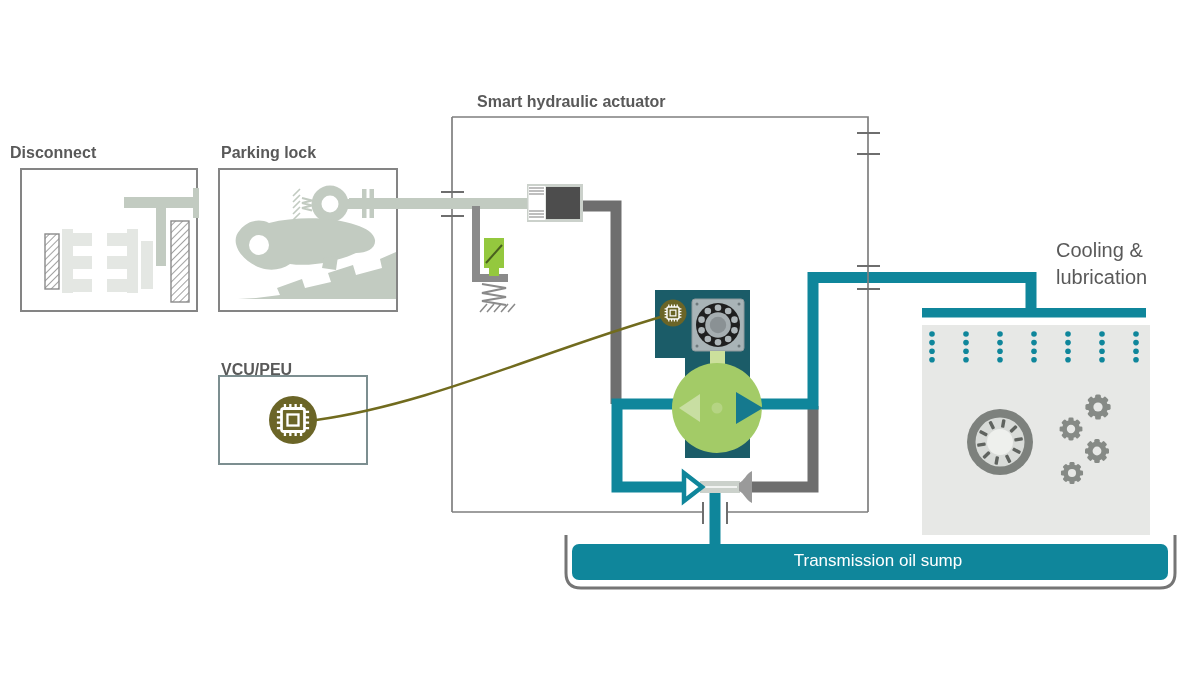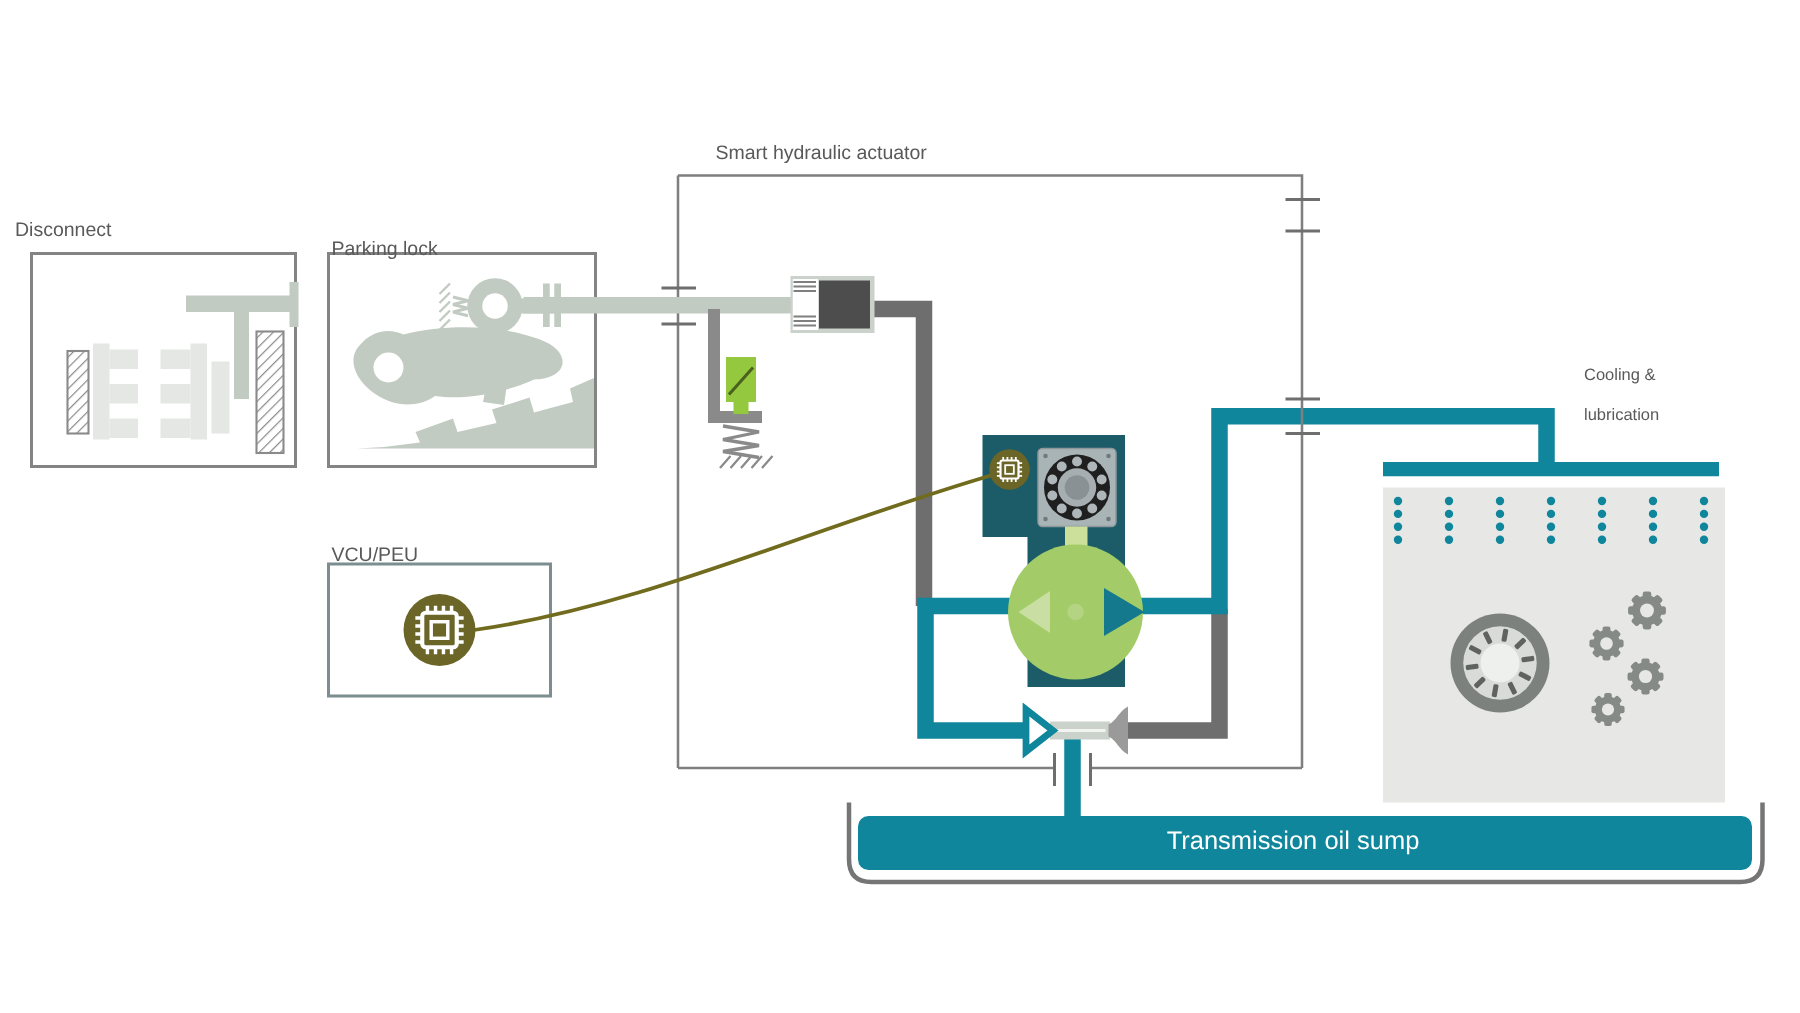--- a/index.html
+++ b/index.html
@@ -1,19 +1,19 @@
 <!DOCTYPE html>
 <html style="--teal: #0F869B; --dark-teal: #1B5C68; --pump-green: #A3CB67; --pump-green-light: #C8DEA2; --pump-stem-green: #CCE09C; --valve-green: #94C83E; --olive: #6B6527; --wire-olive: #716B1E; --pipe-gray: #6E6E6E; --icon-gray: #C2CBC1; --icon-gray-light: #E4E7E3; --box-border: #7F7F7F; --label-text: #595959; --panel-gray: #E7E8E6; --gear-gray: #868A86; --sump-pan-gray: #757575; --piston-dark: #4D4D4D; --sump-text: #FFFFFF;"><head>
 <meta charset="utf-8">
 <style>
   html,body{margin:0;padding:0;background:#fff;}
   #stage{position:relative;width:1200px;height:675px;background:#fff;overflow:hidden;
          font-family:"Liberation Sans",sans-serif;}
-  .lbl{position:absolute;color:var(--label-text,#595959);font-size:13px;line-height:20px;white-space:nowrap;}
-  .lbl2{position:absolute;color:var(--label-text,#595959);font-size:11px;line-height:27px;white-space:nowrap;}
+  .lbl{position:absolute;color:var(--label-text,#595959);font-size:16px;line-height:20px;white-space:nowrap;font-weight:bold;}
+  .lbl2{position:absolute;color:var(--label-text,#595959);font-size:20px;line-height:27px;white-space:nowrap;}
   .box{position:absolute;border:2px solid #848484;background:#fff;box-sizing:border-box;}
   #vcu-box{border-color:#7C8E90;}
   #cooling-fill{position:absolute;background:var(--panel-gray,#E7E8E6);}
   #sump-label{position:absolute;color:#fff;font-size:17px;text-align:center;}
   svg{position:absolute;left:0;top:0;}
   .pipe-teal{stroke:var(--teal,#0F869B);stroke-width:11;fill:none;}
   .pipe-gray{stroke:var(--pipe-gray,#6E6E6E);stroke-width:11;fill:none;}
   .fill-teal{fill:var(--teal,#0F869B);}
   .edge{stroke:var(--box-border,#7F7F7F);stroke-width:1.7;fill:none;}
   .tick{stroke:#6E6E6E;stroke-width:2;fill:none;}
@@ -234,21 +234,21 @@
       <rect x="127" y="229" width="11" height="64" class="ilight"></rect>
       <rect x="107" y="233" width="20" height="13" class="ilight"></rect>
       <rect x="107" y="256" width="20" height="13" class="ilight"></rect>
       <rect x="107" y="279" width="20" height="13" class="ilight"></rect>
       <rect x="141" y="241" width="12" height="48" class="ilight"></rect>
       <rect x="171" y="221" width="18" height="81" fill="url(#hatch)" stroke="#8A8A8A" stroke-width="1.4"></rect>
     </g>
   </svg>
 
   <div class="lbl" style="left:10px;top:143px">Disconnect</div>
-  <div class="lbl" style="left:221px;top:156px">Parking lock</div>
+  <div class="lbl" style="left:221px;top:143px">Parking lock</div>
   <div class="lbl" style="left:221px;top:360px">VCU/PEU</div>
   <div class="lbl" style="left:477px;top:92px">Smart hydraulic actuator</div>
   <div class="lbl2" style="left:1056px;top:237px">
     <div>Cooling &amp;</div>
     <div>lubrication</div>
   </div>
-  <div id="sump-label" style="left:564px;top:551px;width:596px;">Transmission oil sump</div>
+  <div id="sump-label" style="left:580px;top:551px;width:596px;">Transmission oil sump</div>
 </div>
 
 </body></html>

